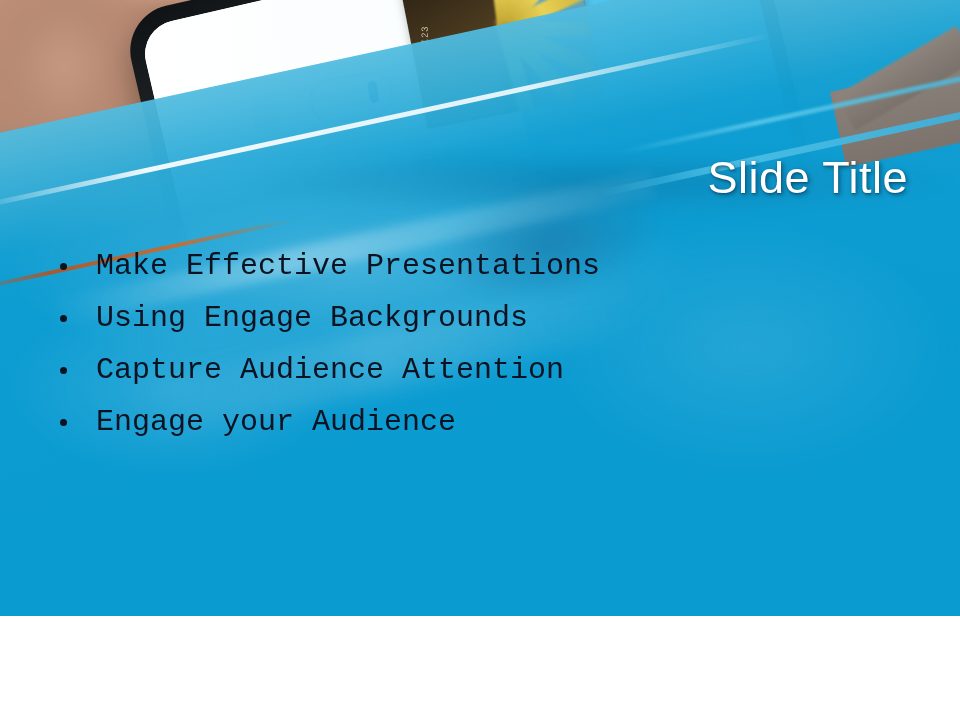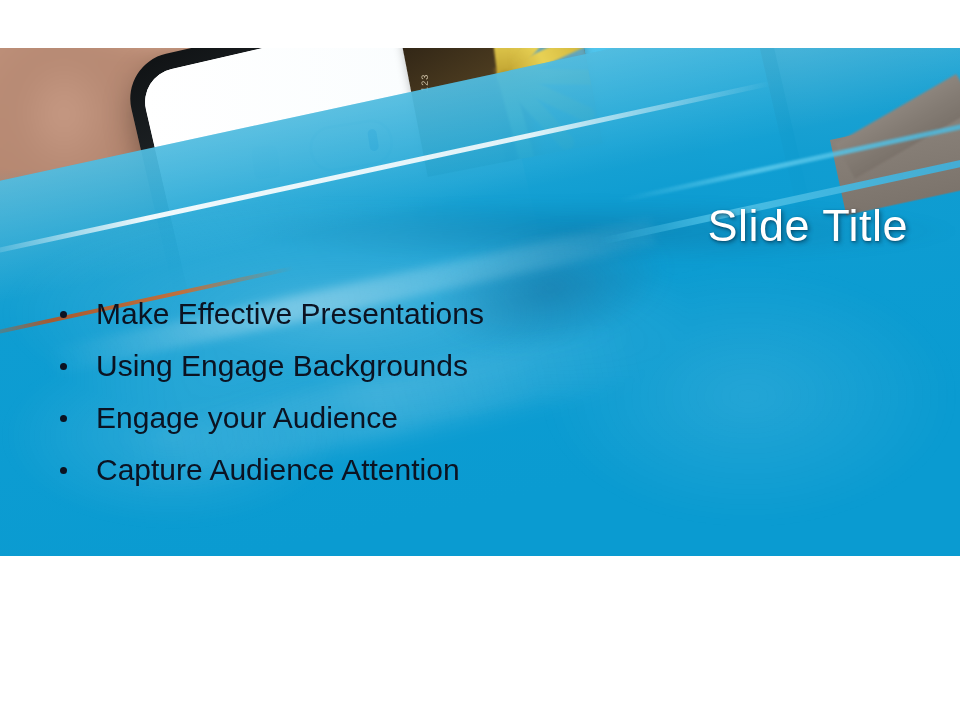--- a/index.html
+++ b/index.html
@@ -1,24 +1,23 @@
 <!DOCTYPE html>
 <html><head>
 <meta charset="utf-8">
 <title>Slide</title>
 <style>
   html,body{margin:0;padding:0;background:#fff;}
   body{font-family:"Liberation Sans",sans-serif;}
 
   #slide{
     position:relative;
-    width:960px;height:508px;
+    width:960px;height:616px;
     overflow:hidden;
     background:#0a9bd1;
-    margin-top:48px;
   }
 
   
   .photo{
     position:absolute;left:0;top:0;width:960px;height:300px;
     overflow:hidden;
   }
   
   .ph-skin{
     position:absolute;left:-40px;top:-60px;width:520px;height:420px;
@@ -249,21 +248,21 @@
     position:absolute;left:52px;top:240px;width:640px;
     list-style:none;margin:0;padding:0;
   }
   .bullets li{
     position:relative;
     padding-left:44px;
     height:52px;
     line-height:52px;
     color:#0b1322;
     font-size:30px;
-    font-family:Liberation Sans, sans-serif;
+    font-family:Liberation Mono, monospace;
     white-space:nowrap;
   }
   .bullets li::before{
     content:"";
     position:absolute;left:8px;top:23px;
     width:7px;height:7px;border-radius:50%;
     background:#0b1322;
   }
 </style>
 </head>
@@ -323,17 +322,17 @@
   <div class="line line-blue-right2"></div>
   <div class="line line-blue-right"></div>
   <div class="line line-white-top"></div>
   <div class="line line-brown"></div>
 
   <div class="title">Slide Title</div>
 
   <ul class="bullets">
     <li><span>Make Effective Presentations</span></li>
     <li><span>Using Engage Backgrounds</span></li>
+    <li><span>Capture Audience Attention</span></li>
     <li><span>Engage your Audience</span></li>
-    <li><span>Capture Audience Attention</span></li>
   </ul>
 
 </div>
 
 </body></html>

